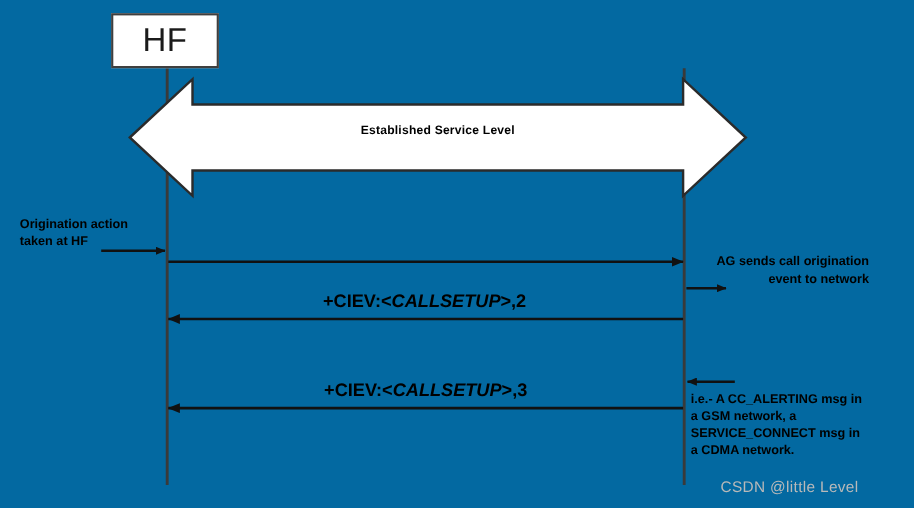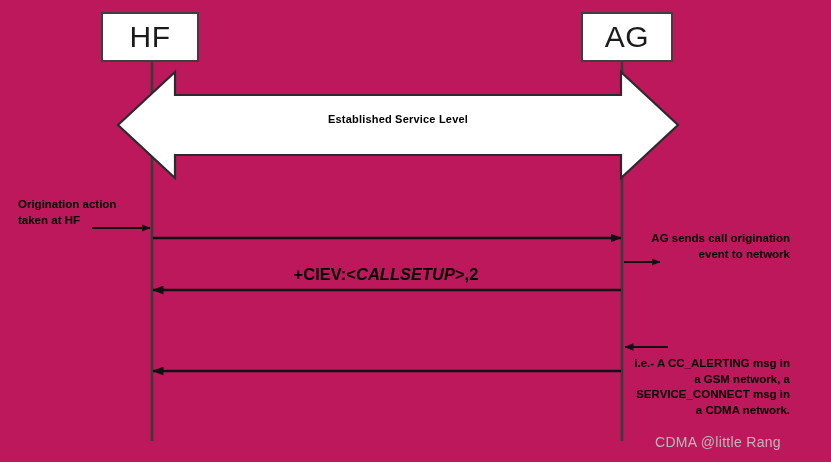--- a/index.html
+++ b/index.html
@@ -7,21 +7,21 @@
     padding: 0;
     background: #ffffff;
   }
   body {
     font-family: "Liberation Sans", sans-serif;
   }
   #stage {
     position: relative;
     width: 831px;
     height: 462px;
-    background: #be185d;
+    background: #0369a1;
     overflow: hidden;
   }
   #diagram-svg {
     position: absolute;
     left: 0;
     top: 0;
     width: 831px;
     height: 462px;
   }
   .txt {
@@ -110,21 +110,21 @@
   #note-network-event {
     left: 640px;
     top: 304px;
     width: 150px;
     text-align: right;
   }
   #note-network-detail {
     left: 628px;
     top: 356px;
     width: 162px;
-    text-align: right;
+    text-align: left;
   }
 
   
   #watermark {
     left: 655px;
     top: 434px;
     font-size: 14px;
     color: #b9b9b9;
     font-weight: 400;
     letter-spacing: 0.3px;
@@ -167,32 +167,30 @@
 
     <line x1="624" y1="262" x2="660" y2="262" stroke="#111111" stroke-width="2.2" marker-end="url(#arrow-right-sm)"></line>
 
     <line x1="668" y1="347" x2="625" y2="347" stroke="#111111" stroke-width="2.2" marker-end="url(#arrow-left-sm)"></line>
   </svg>
 
   <div class="actor-box" id="actor-hf-box">
     <span class="actor-label">HF</span>
   </div>
 
-  <div class="actor-box" id="actor-ag-box">
-    <span class="actor-label">AG</span>
-  </div>
 
   <div class="txt" id="banner-label">Established Service Level</div>
 
 
   <div class="msg-label" id="msg-label-1"><span>+CIEV:&lt;</span><i>CALLSETUP</i><span>&gt;,2</span></div>
 
+  <div class="msg-label" id="msg-label-2"><span>+CIEV:&lt;</span><i>CALLSETUP</i><span>&gt;,3</span></div>
 
   <div class="side-note" id="note-ag-sends">AG sends call origination event to network</div>
 
   <div class="side-note" id="note-left">Origination action taken at HF</div>
 
 
   <div class="side-note" id="note-network-detail">i.e.- A CC_ALERTING msg in a GSM network, a SERVICE_CONNECT msg in a CDMA network.</div>
 
-  <div class="txt" id="watermark">CDMA @little Rang</div>
+  <div class="txt" id="watermark">CSDN @little Level</div>
 
 </div>
 
 </body></html>

